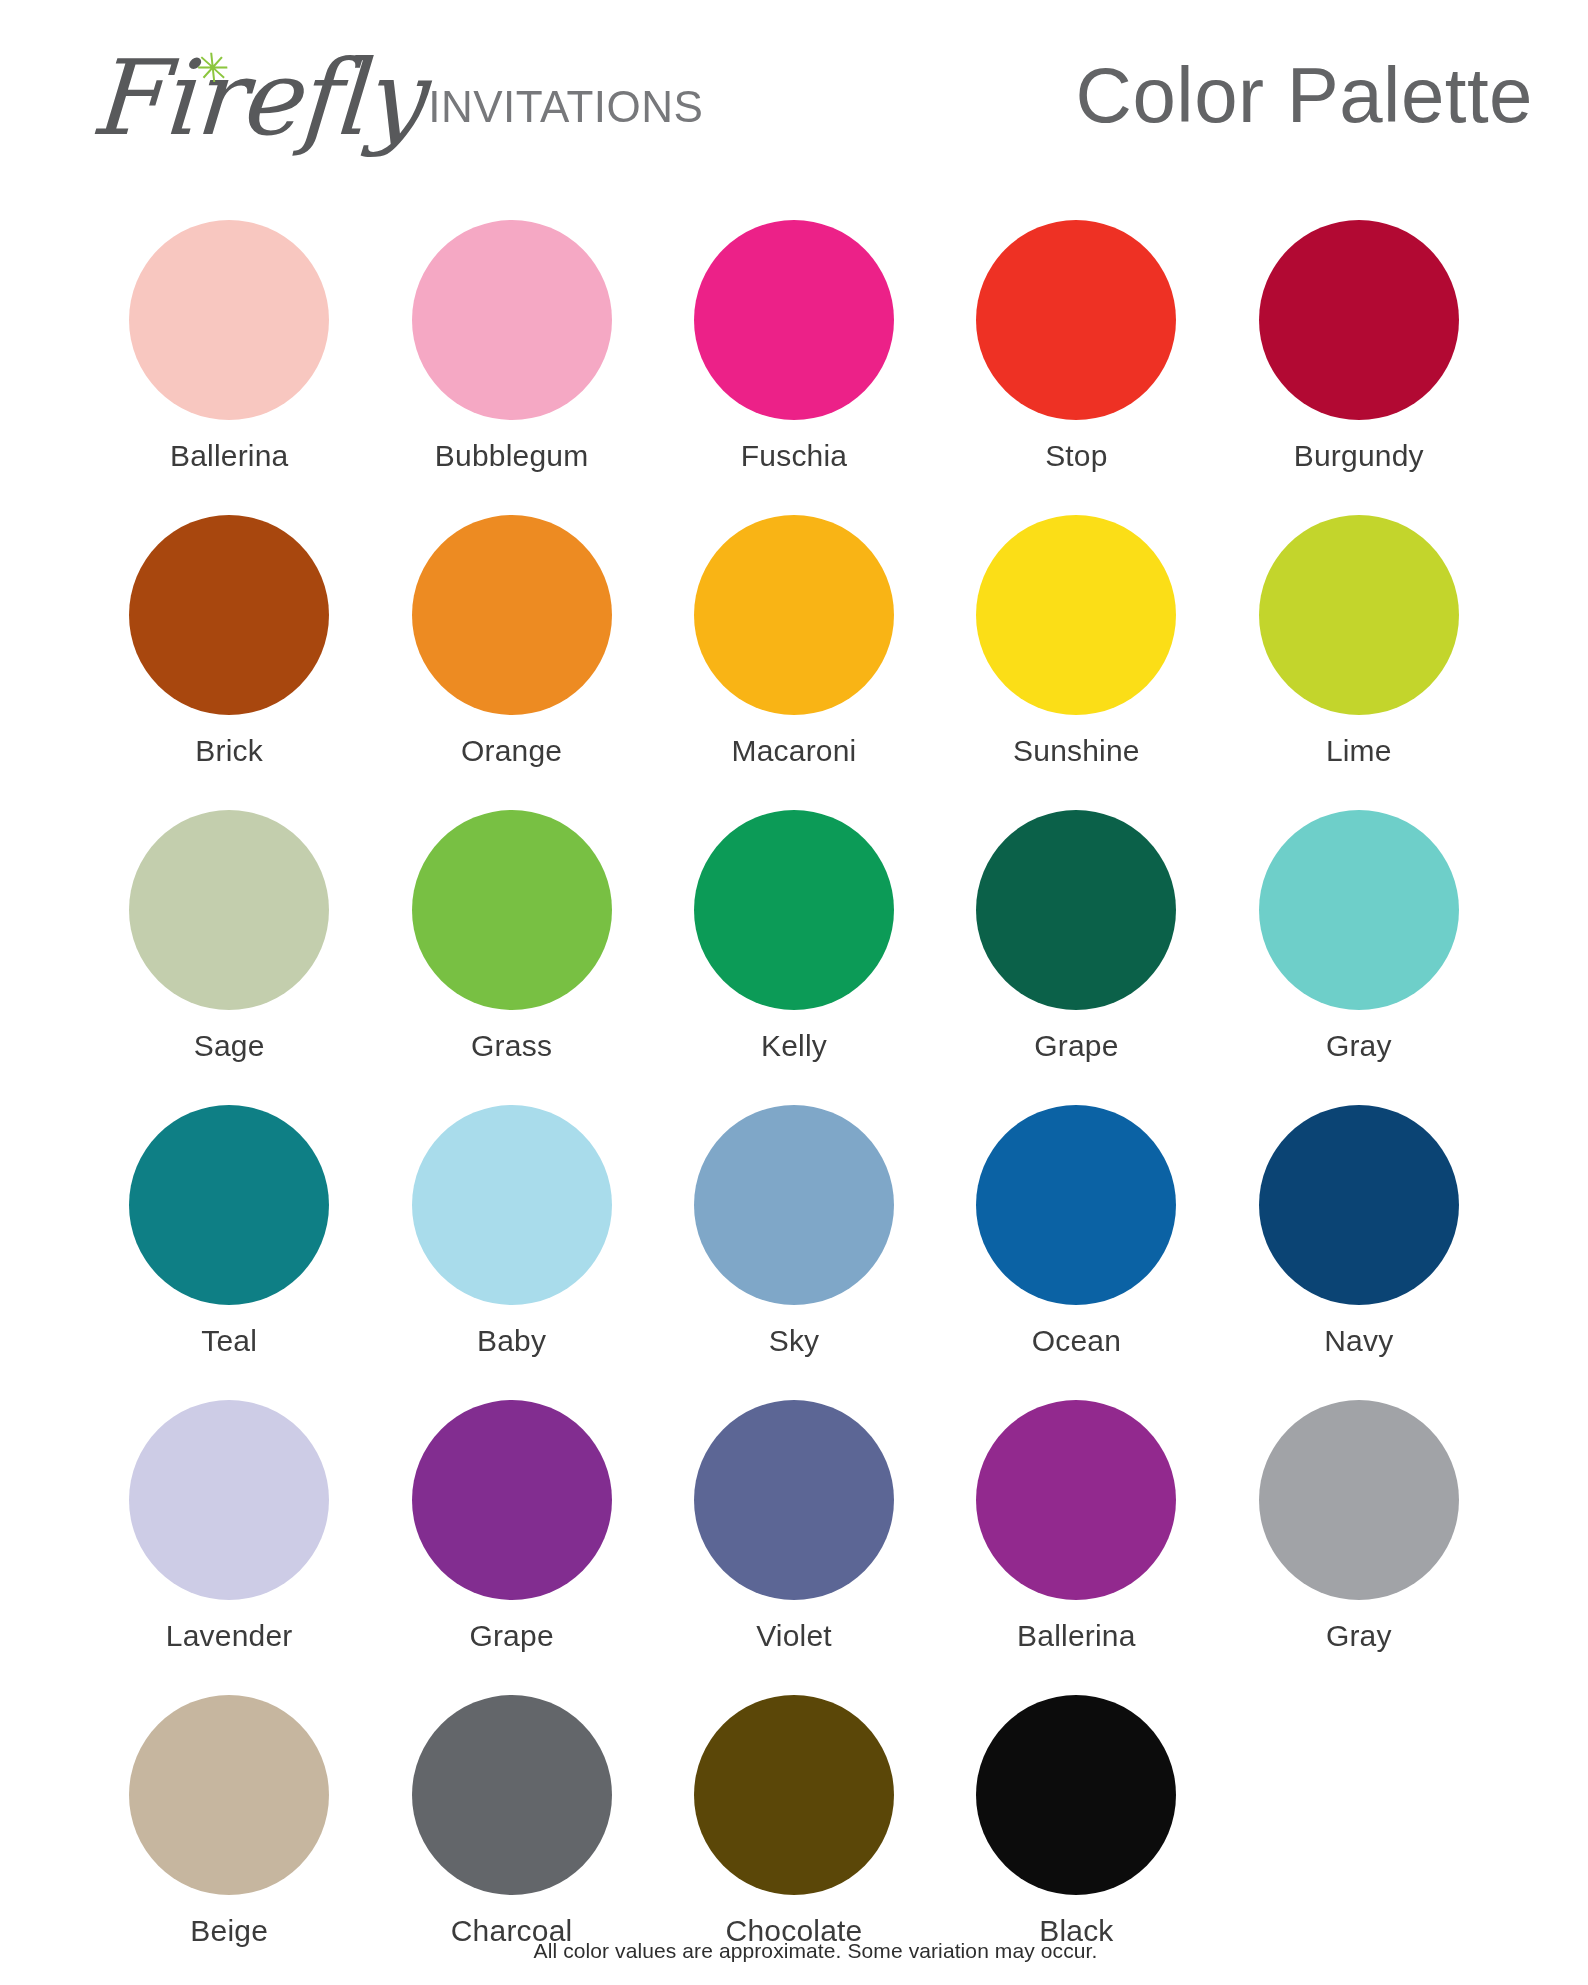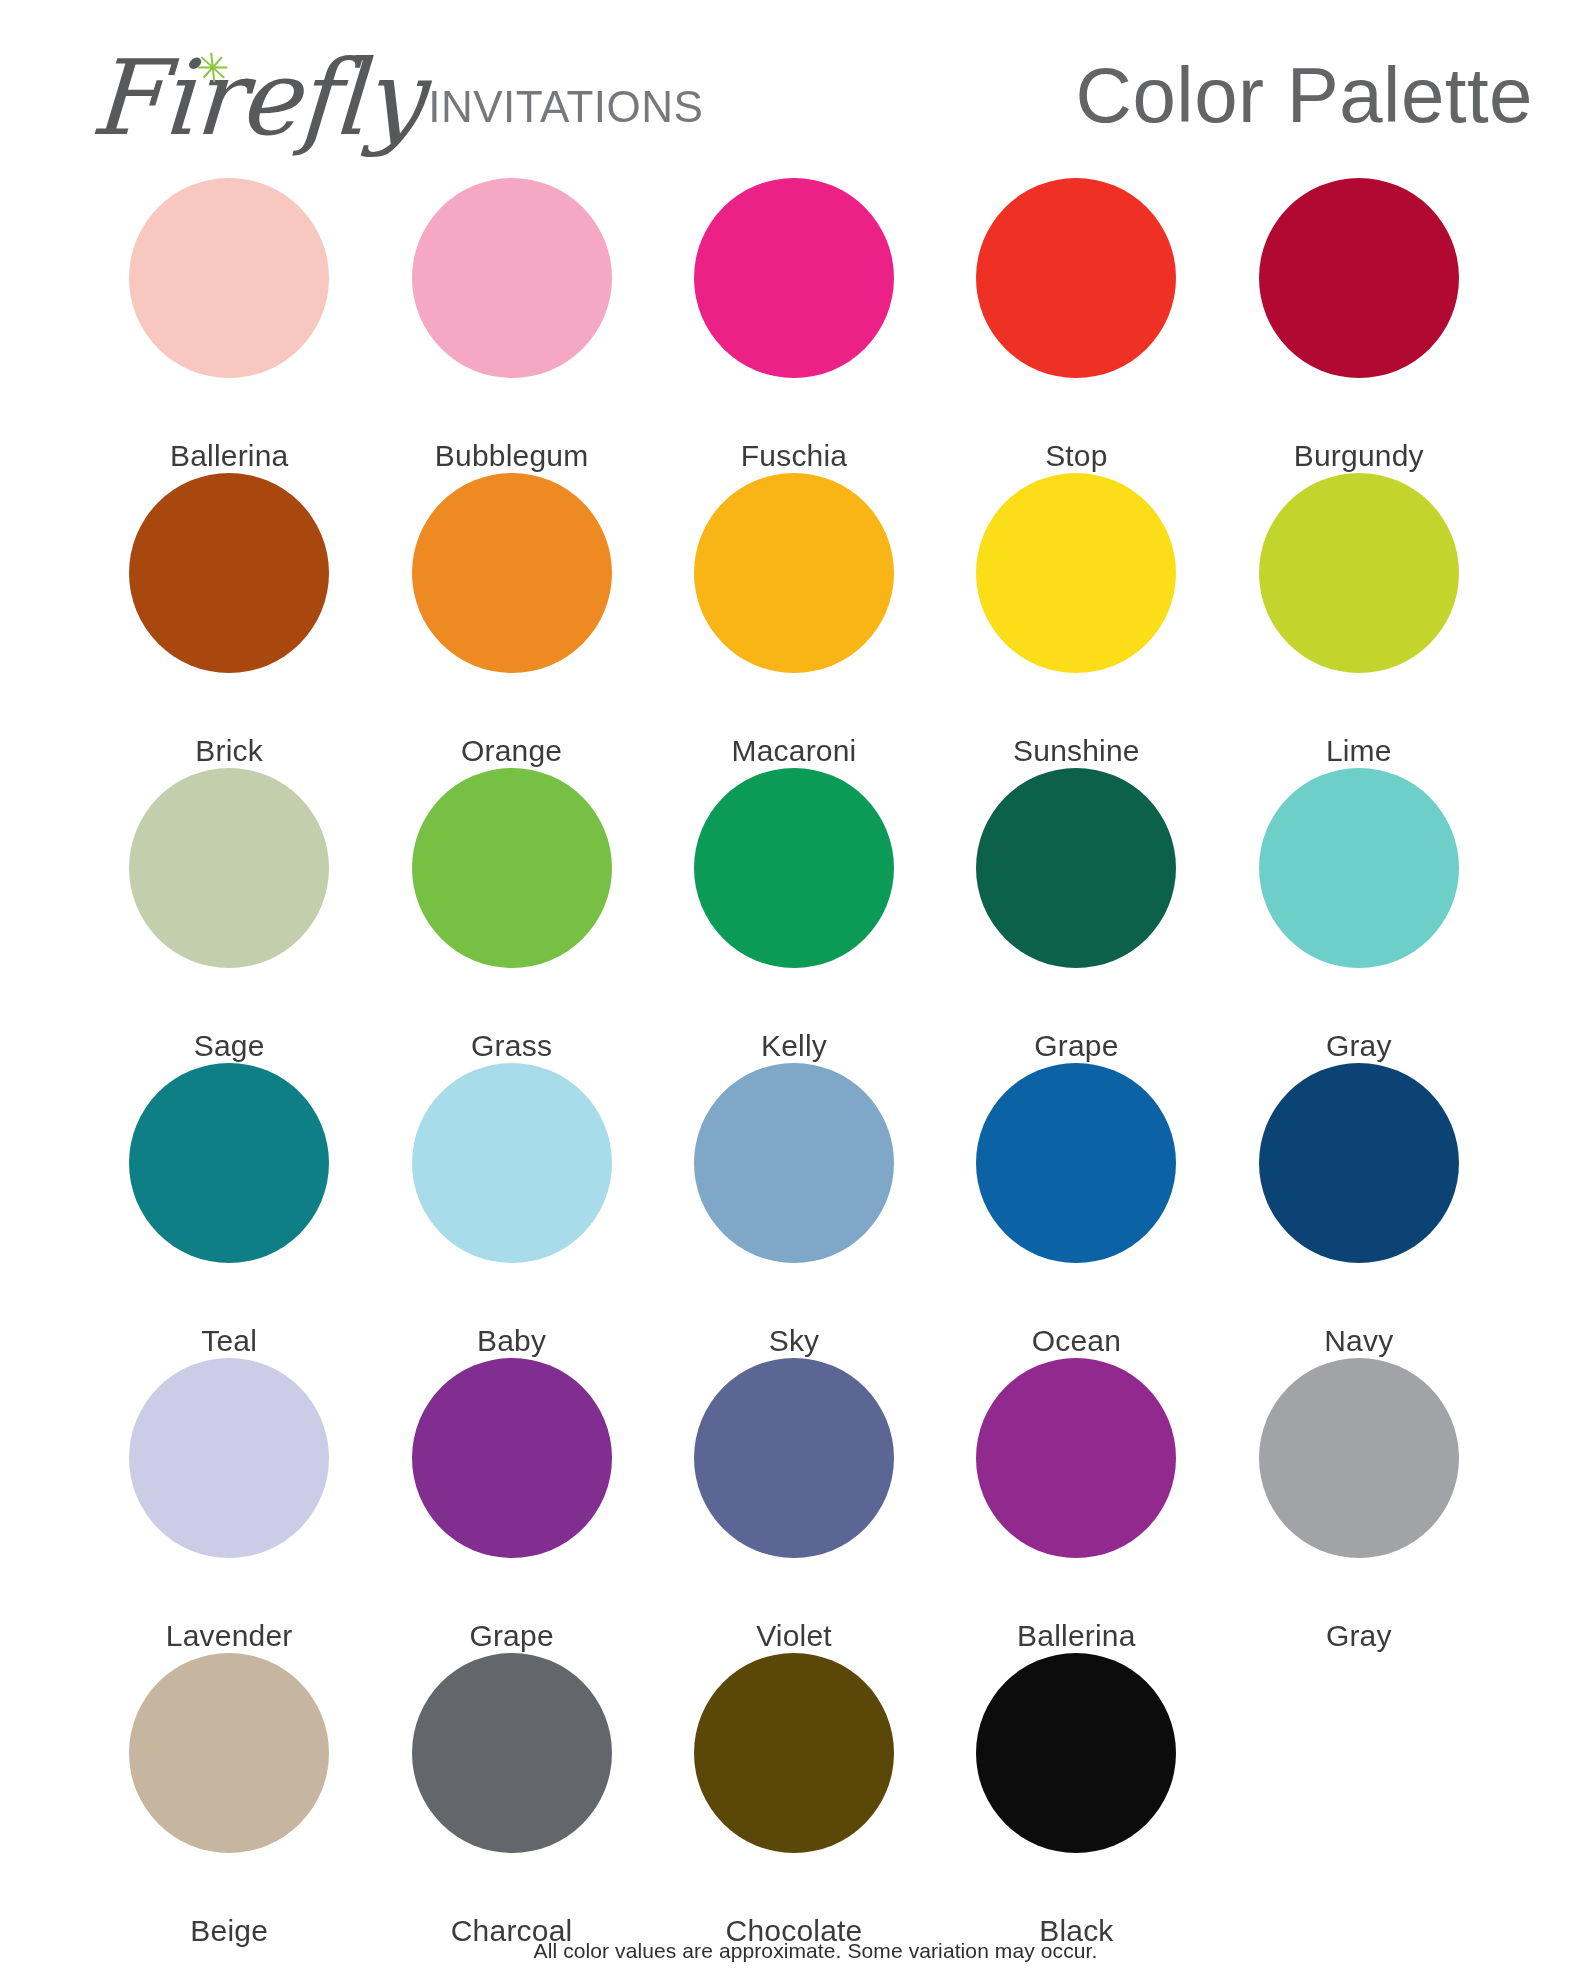--- a/index.html
+++ b/index.html
@@ -79,21 +79,21 @@
     display:grid;
     grid-template-columns:repeat(5, 1fr);
     grid-auto-rows:295px;
     row-gap:0;
     column-gap:0;
   }
   .cell {
     display:flex;
     flex-direction:column;
     align-items:center;
-    justify-content:space-between;
+    justify-content:flex-end;
   }
   .swatch {
     width:200px;
     height:200px;
     border-radius:50%;
     flex:0 0 auto;
   }
   .swatch-label {
     margin-top:19px;
     font-size:30px;

